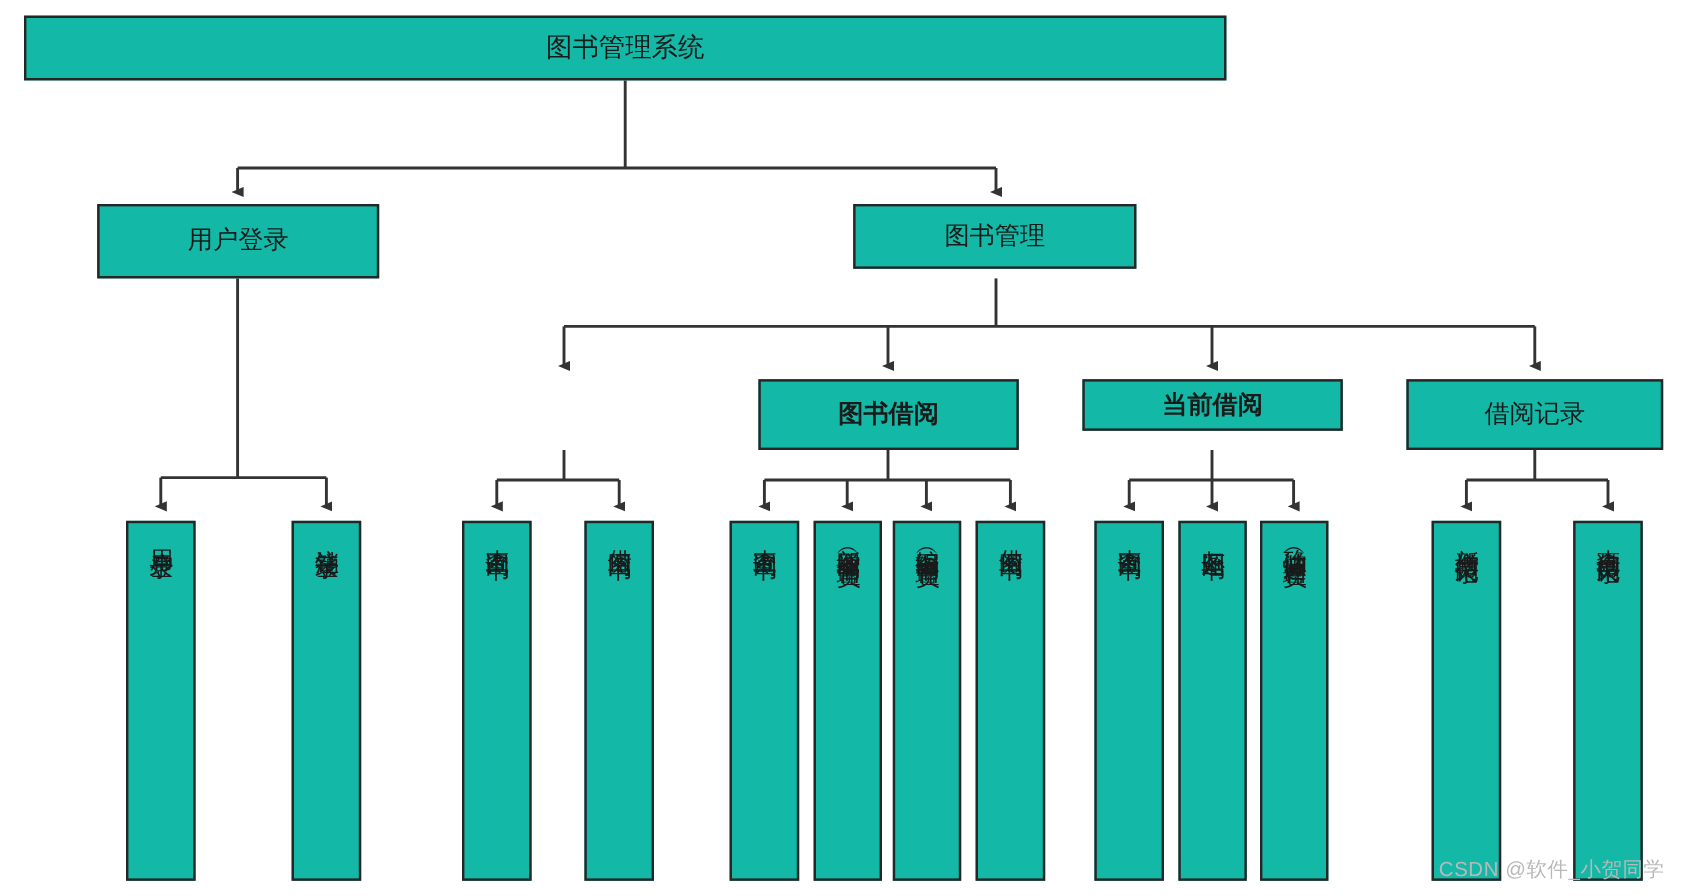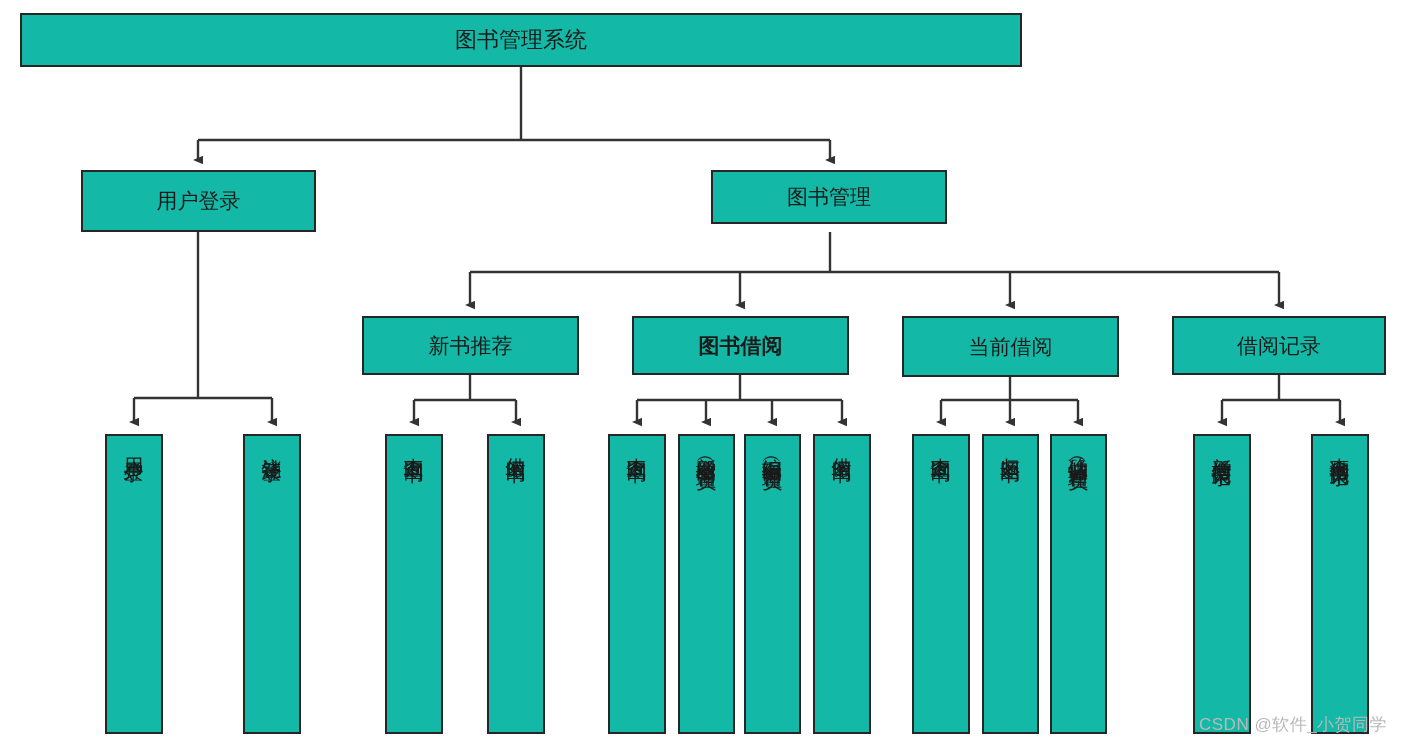--- a/index.html
+++ b/index.html
@@ -133,29 +133,26 @@
   </div>
 
   <div class="node horiz" style="left:81px; top:170px; width:235px; height:62px;">
     <span class="label">用户登录</span>
   </div>
 
   <div class="node horiz" style="left:711px; top:170px; width:236px; height:54px;">
     <span class="label">图书管理</span>
   </div>
 
-  <div class="node horiz" style="left:362px; top:316px; width:217px; height:59px;">
-    <span class="label">新书推荐</span>
-  </div>
 
   <div class="node horiz" style="left:632px; top:316px; width:217px; height:59px;font-weight:bold;">
     <span class="label">图书借阅</span>
   </div>
 
-  <div class="node horiz" style="left:902px; top:316px; width:217px; height:61px;">
+  <div class="node horiz" style="left:902px; top:316px; width:217px; height:43px;font-weight:bold;">
     <span class="label">当前借阅</span>
   </div>
 
   <div class="node horiz" style="left:1172px; top:316px; width:214px; height:59px;align-items:center;">
     <span class="label">借阅记录</span>
   </div>
 
   <div class="node vert" style="left:105px; top:434px; width:58px; height:300px;">
     <span class="label">用户登录</span>
   </div>

